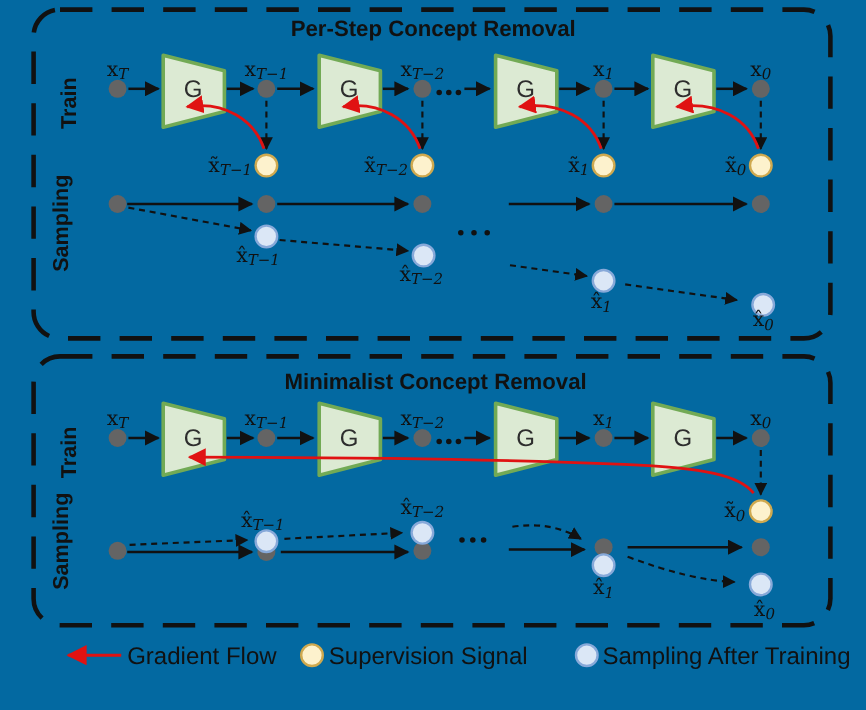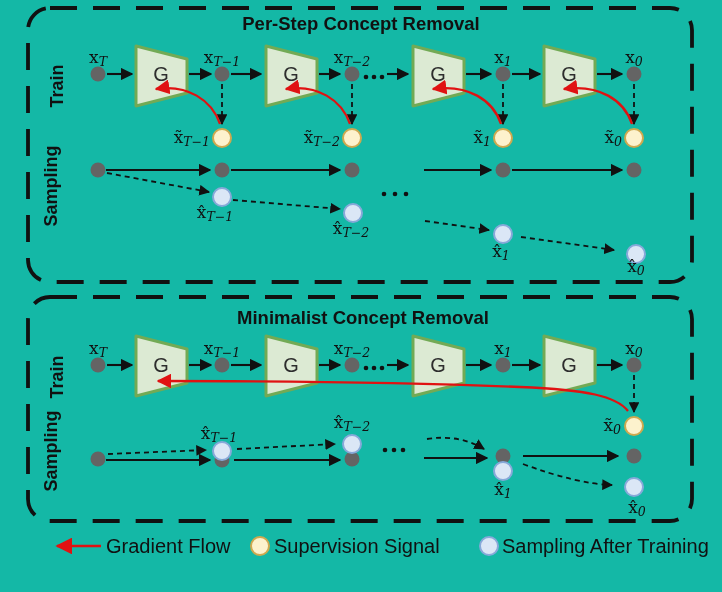--- a/index.html
+++ b/index.html
@@ -1,16 +1,16 @@
 <!DOCTYPE html>
 <html style="--ink: #111111; --node_gray: #646464; --gen_fill: #dcead3; --gen_stroke: #72aa55; --sup_fill: #fdf2cd; --sup_stroke: #cfa94f; --samp_fill: #dbe7f6; --samp_stroke: #87a9d9; --grad_red: #e01212;"><head>
 <meta charset="utf-8">
 <style>
   html,body{margin:0;padding:0;background:#ffffff;}
-  .stage{width:722px;height:592px;position:relative;background:#14b8a6;}
+  .stage{width:722px;height:592px;position:relative;background:#0369a1;}
   svg{display:block;}
   .border{fill:none;stroke:var(--ink);stroke-width:3.8;stroke-dasharray:27 16;}
   .title{font:bold 18.5px "Liberation Sans",sans-serif;fill:var(--ink);}
   .rowlab{font:bold 18px "Liberation Sans",sans-serif;fill:var(--ink);}
   .glab{font:20px "Liberation Sans",sans-serif;fill:#2d2d2d;}
   .mlab{font:17px "DejaVu Serif",serif;fill:var(--ink);}
   .sub{font-size:12.5px;font-style:italic;}
   .legtext{font:20px "Liberation Sans",sans-serif;fill:var(--ink);}
   .gnode{fill:var(--node_gray);}
   .gen{fill:var(--gen_fill);stroke:var(--gen_stroke);stroke-width:3;stroke-linejoin:round;}

